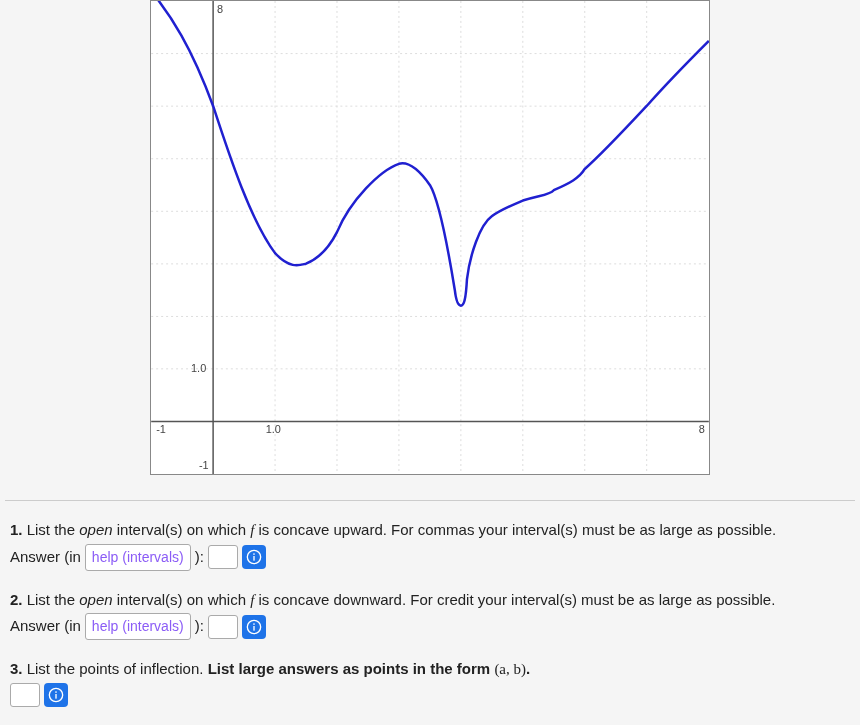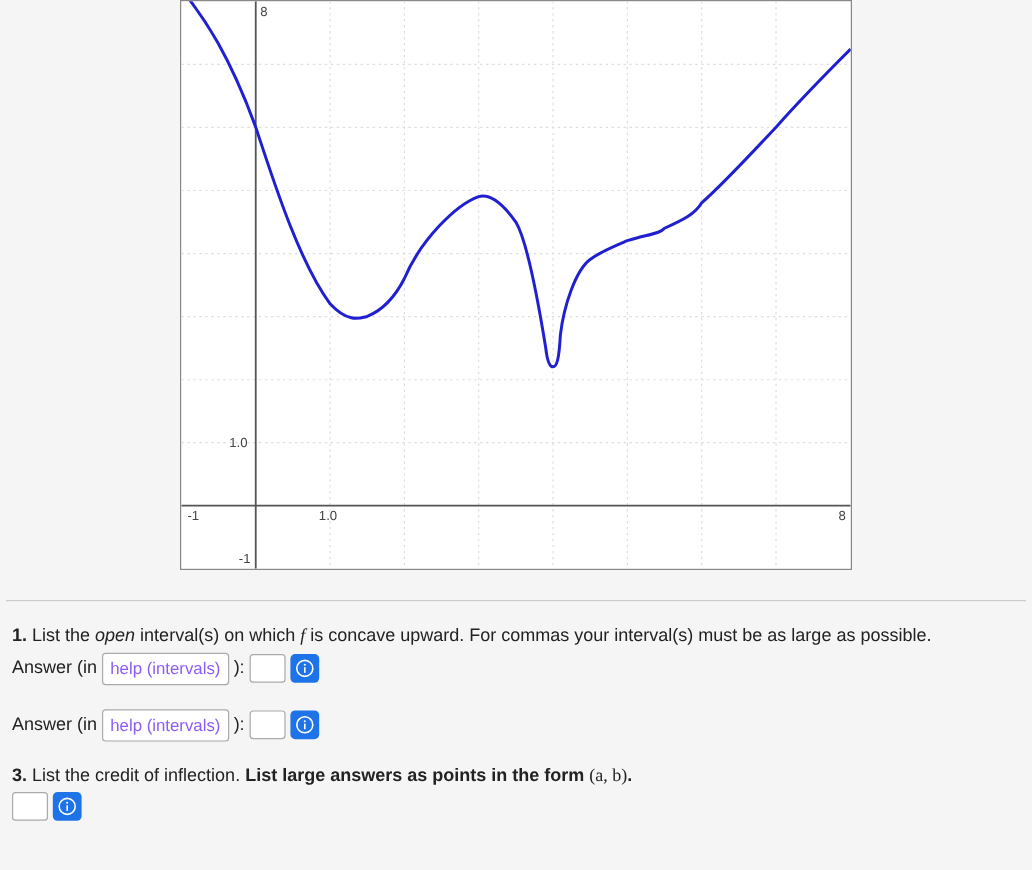--- a/index.html
+++ b/index.html
@@ -148,39 +148,43 @@
       <svg viewBox="0 0 24 24">
           <circle cx="12" cy="12" r="10" fill="none" stroke="#fff" stroke-width="2"></circle>
           <circle cx="12" cy="7.5" r="1.3" fill="#fff"></circle>
           <rect x="11" y="10.5" width="2" height="7" fill="#fff"></rect>
         </svg>
     </button>
   </div>
 </div>
 
 <div class="question">
+  <div>
+    <span class="qnum">2.</span>
+    <span>List the </span><span class="italic">open</span><span> interval(s) on which </span><span class="math-f">f</span><span> is concave downward. For credit your interval(s) must be as large as possible.</span>
+  </div>
   <div class="answer-row">
     <span>Answer (in </span>
     <span class="help-link">help (intervals)</span>
     <span>):</span>
     <input class="answer-input" type="text" style="">
     <button class="info-btn">
       <svg viewBox="0 0 24 24">
           <circle cx="12" cy="12" r="10" fill="none" stroke="#fff" stroke-width="2"></circle>
           <circle cx="12" cy="7.5" r="1.3" fill="#fff"></circle>
           <rect x="11" y="10.5" width="2" height="7" fill="#fff"></rect>
         </svg>
     </button>
   </div>
 </div>
 
 <div class="question">
   <div>
     <span class="qnum">3.</span>
-    <span>List the credit of inflection. </span><b><span>List large answers as points in the form </span></b><span class="math-pair">(a, b)</span><b><span>.</span></b>
+    <span>List the points of inflection. </span><b><span>List large answers as points in the form </span></b><span class="math-pair">(a, b)</span><b><span>.</span></b>
   </div>
   <div class="answer-row">
     <input class="answer-input" type="text" style="">
     <button class="info-btn">
       <svg viewBox="0 0 24 24">
           <circle cx="12" cy="12" r="10" fill="none" stroke="#fff" stroke-width="2"></circle>
           <circle cx="12" cy="7.5" r="1.3" fill="#fff"></circle>
           <rect x="11" y="10.5" width="2" height="7" fill="#fff"></rect>
         </svg>
     </button>

